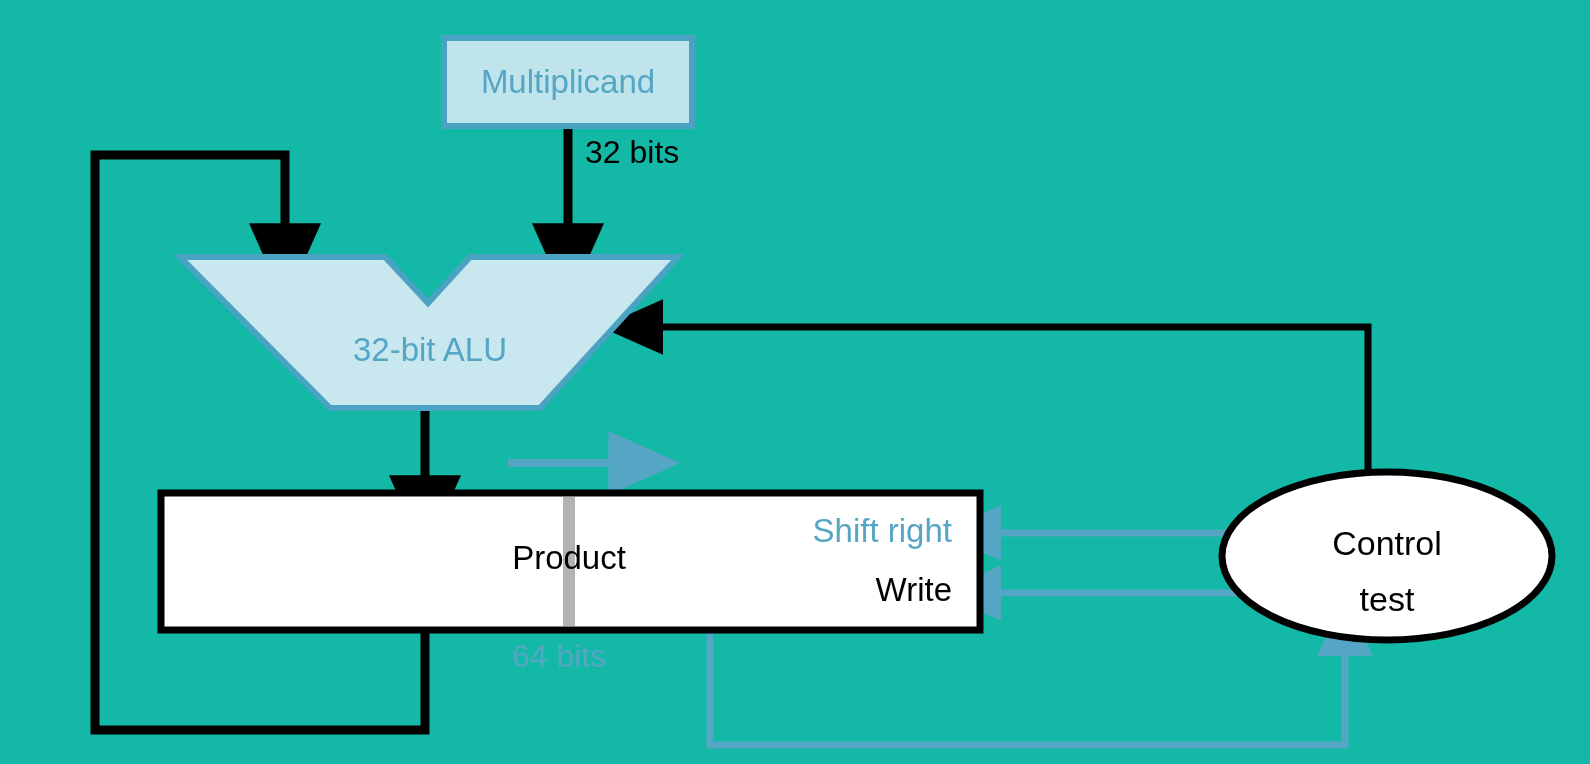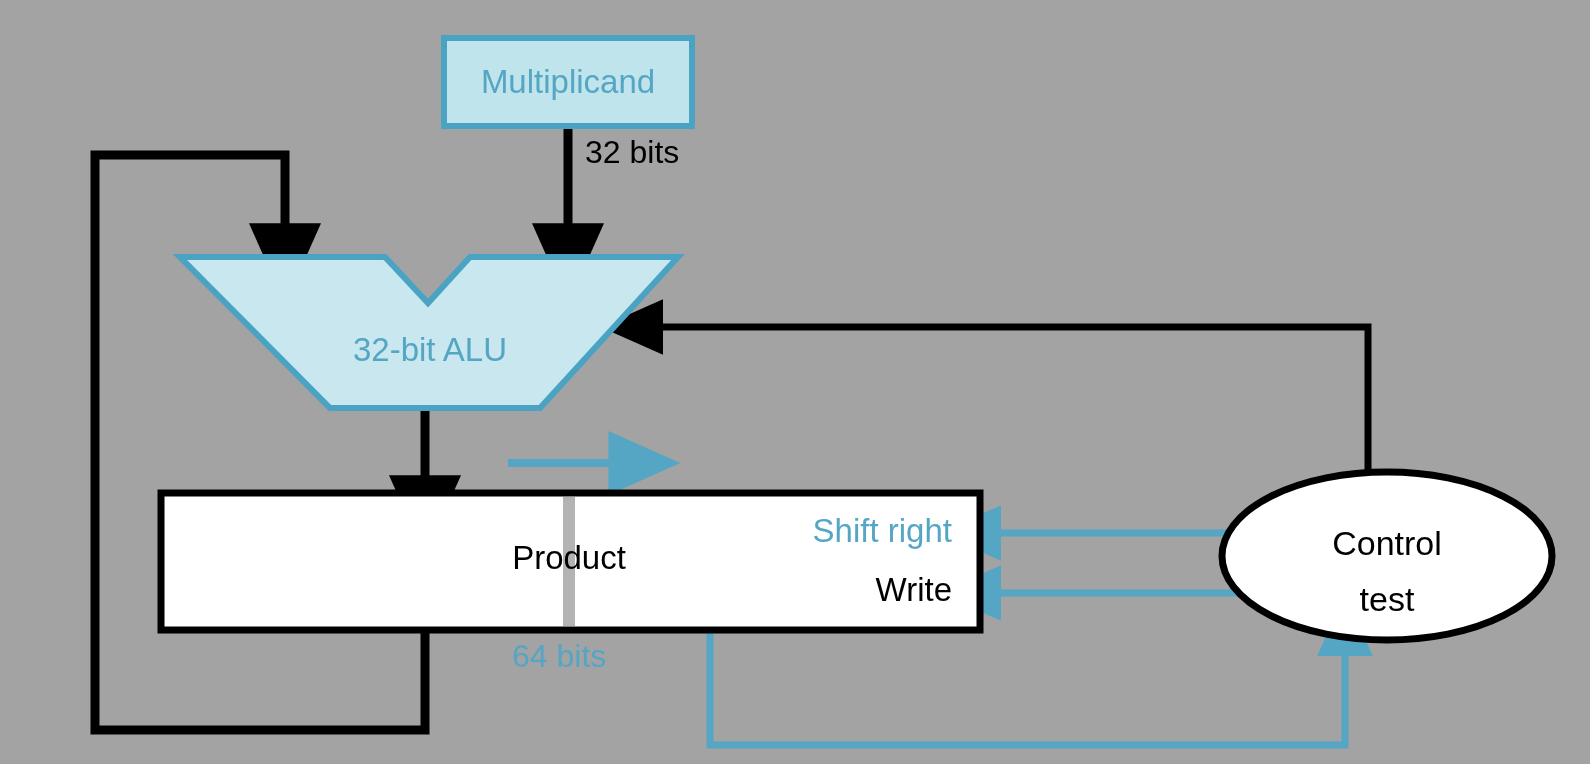--- a/index.html
+++ b/index.html
@@ -8,21 +8,21 @@
     padding: 0;
     background: #ffffff;
   }
   body {
     font-family: "Liberation Sans", sans-serif;
   }
   #stage {
     position: relative;
     width: 1590px;
     height: 764px;
-    background: #a3a3a3;
+    background: #14b8a6;
     overflow: hidden;
   }
   #diagram-svg {
     position: absolute;
     left: 0;
     top: 0;
     width: 1590px;
     height: 764px;
     display: block;
   }

